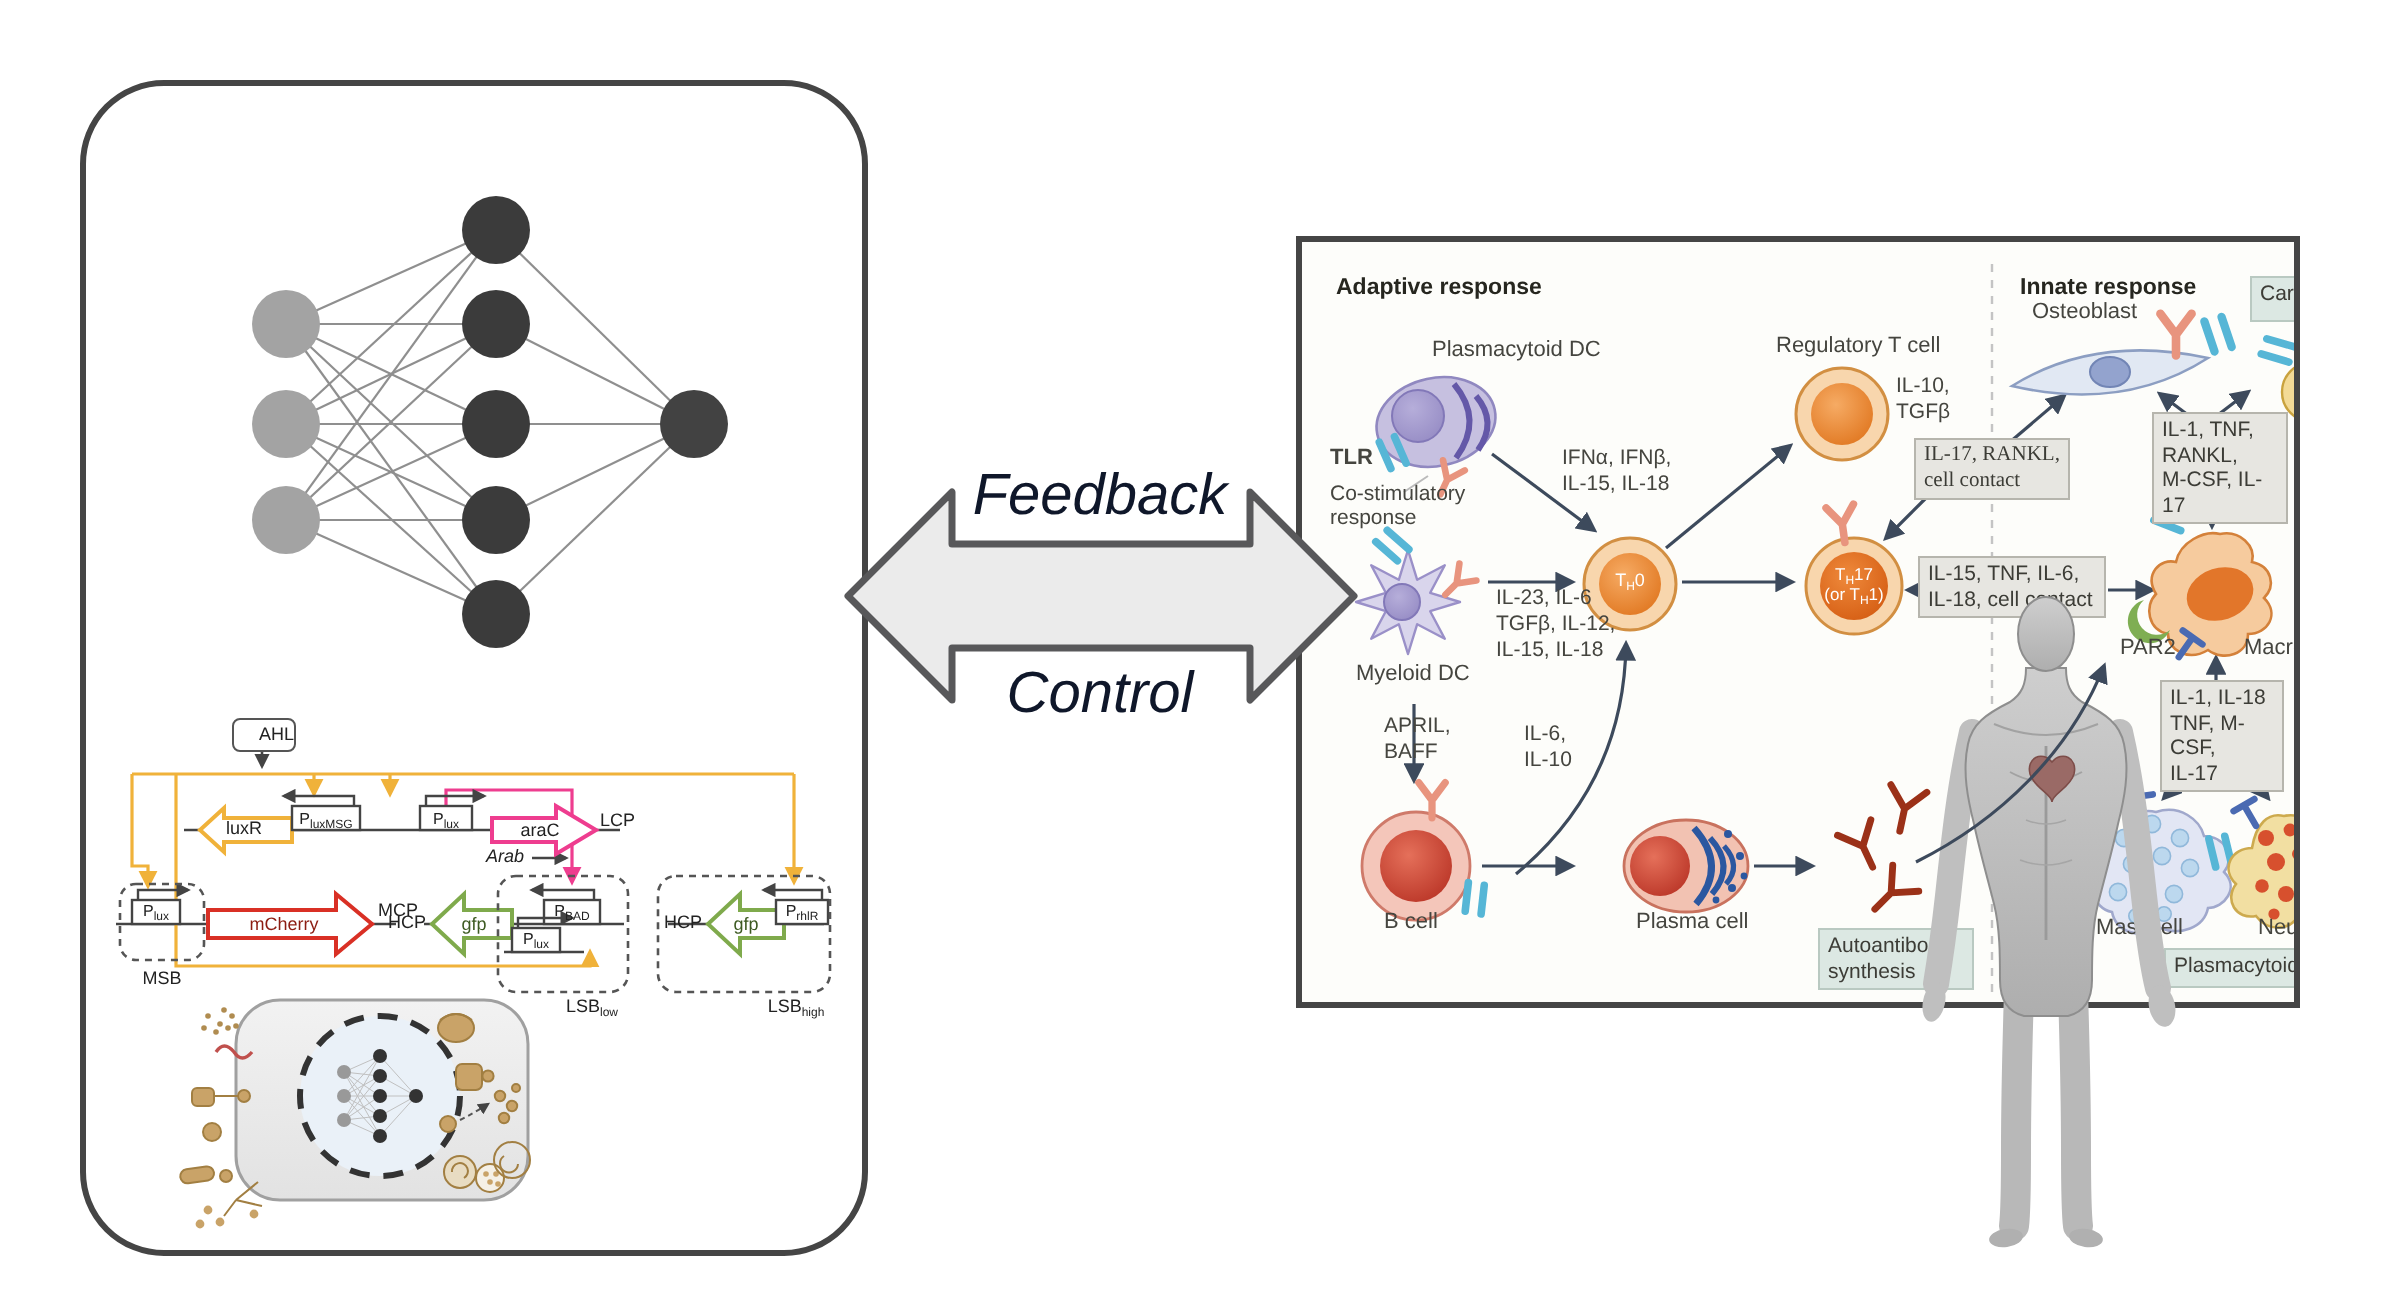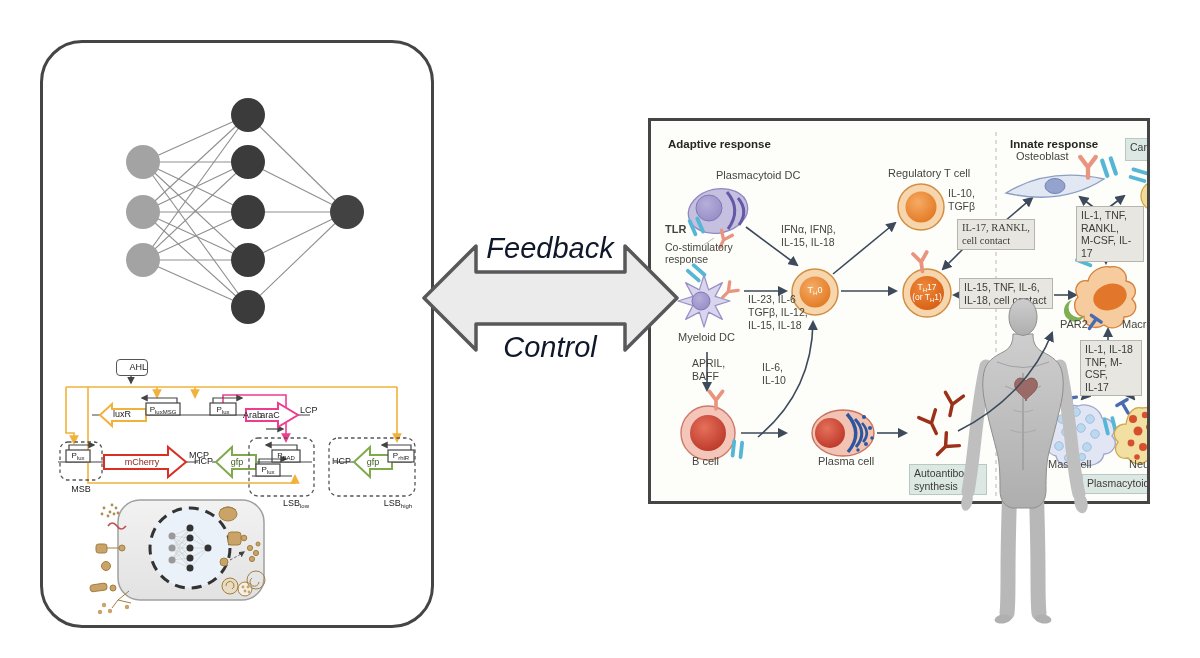--- a/index.html
+++ b/index.html
@@ -411,21 +411,21 @@
 
   <div class="abs flabel" style="left:460px;top:232px;width:180px;">Feedback</div>
   <div class="abs flabel" style="left:470px;top:331px;width:160px;">Control</div>
 
   <div class="abs cl ahl" style="left:116px;top:359px;width:30px;height:15px;z-index:3;">AHL</div>
   <div class="abs cl ctr" style="left:100px;top:409px;width:44px;z-index:3;">luxR</div>
   <div class="abs cl ctr" style="left:146px;top:405px;width:34px;font-size:8px;z-index:3;"><span>P</span><sub>luxMSG</sub></div>
   <div class="abs cl ctr" style="left:210px;top:405px;width:26px;font-size:8px;z-index:3;"><span>P</span><sub>lux</sub></div>
   <div class="abs cl ctr" style="left:246px;top:410px;width:48px;z-index:3;text-align:center;">araC</div>
   <div class="abs cl" style="left:300px;top:405px;z-index:3;">LCP</div>
-  <div class="abs cl" style="left:243px;top:410px;z-index:3;">Arab</div>
+  <div class="abs cl" style="left:243px;top:423px;z-index:3;font-style:italic;">Arab</div>
   <div class="abs cl ctr" style="left:66px;top:451px;width:24px;font-size:8px;z-index:3;"><span>P</span><sub>lux</sub></div>
   <div class="abs cl ctr" style="left:106px;top:457px;width:72px;color:#8c1d12;z-index:3;">mCherry</div>
   <div class="abs cl" style="left:189px;top:450px;z-index:3;">MCP</div>
   <div class="abs cl ctr" style="left:64px;top:484px;width:34px;z-index:3;">MSB</div>
   <div class="abs cl" style="left:194px;top:456px;z-index:3;">HCP</div>
   <div class="abs cl ctr" style="left:220px;top:457px;width:34px;color:#3d5a22;z-index:3;">gfp</div>
   <div class="abs cl ctr" style="left:272px;top:451px;width:28px;font-size:8px;z-index:3;"><span>P</span><sub>BAD</sub></div>
   <div class="abs cl ctr" style="left:256px;top:465px;width:24px;font-size:8px;z-index:3;"><span>P</span><sub>lux</sub></div>
   <div class="abs cl ctr" style="left:274px;top:498px;width:44px;z-index:3;"><span>LSB</span><sub>low</sub></div>
   <div class="abs cl" style="left:332px;top:456px;z-index:3;">HCP</div>

